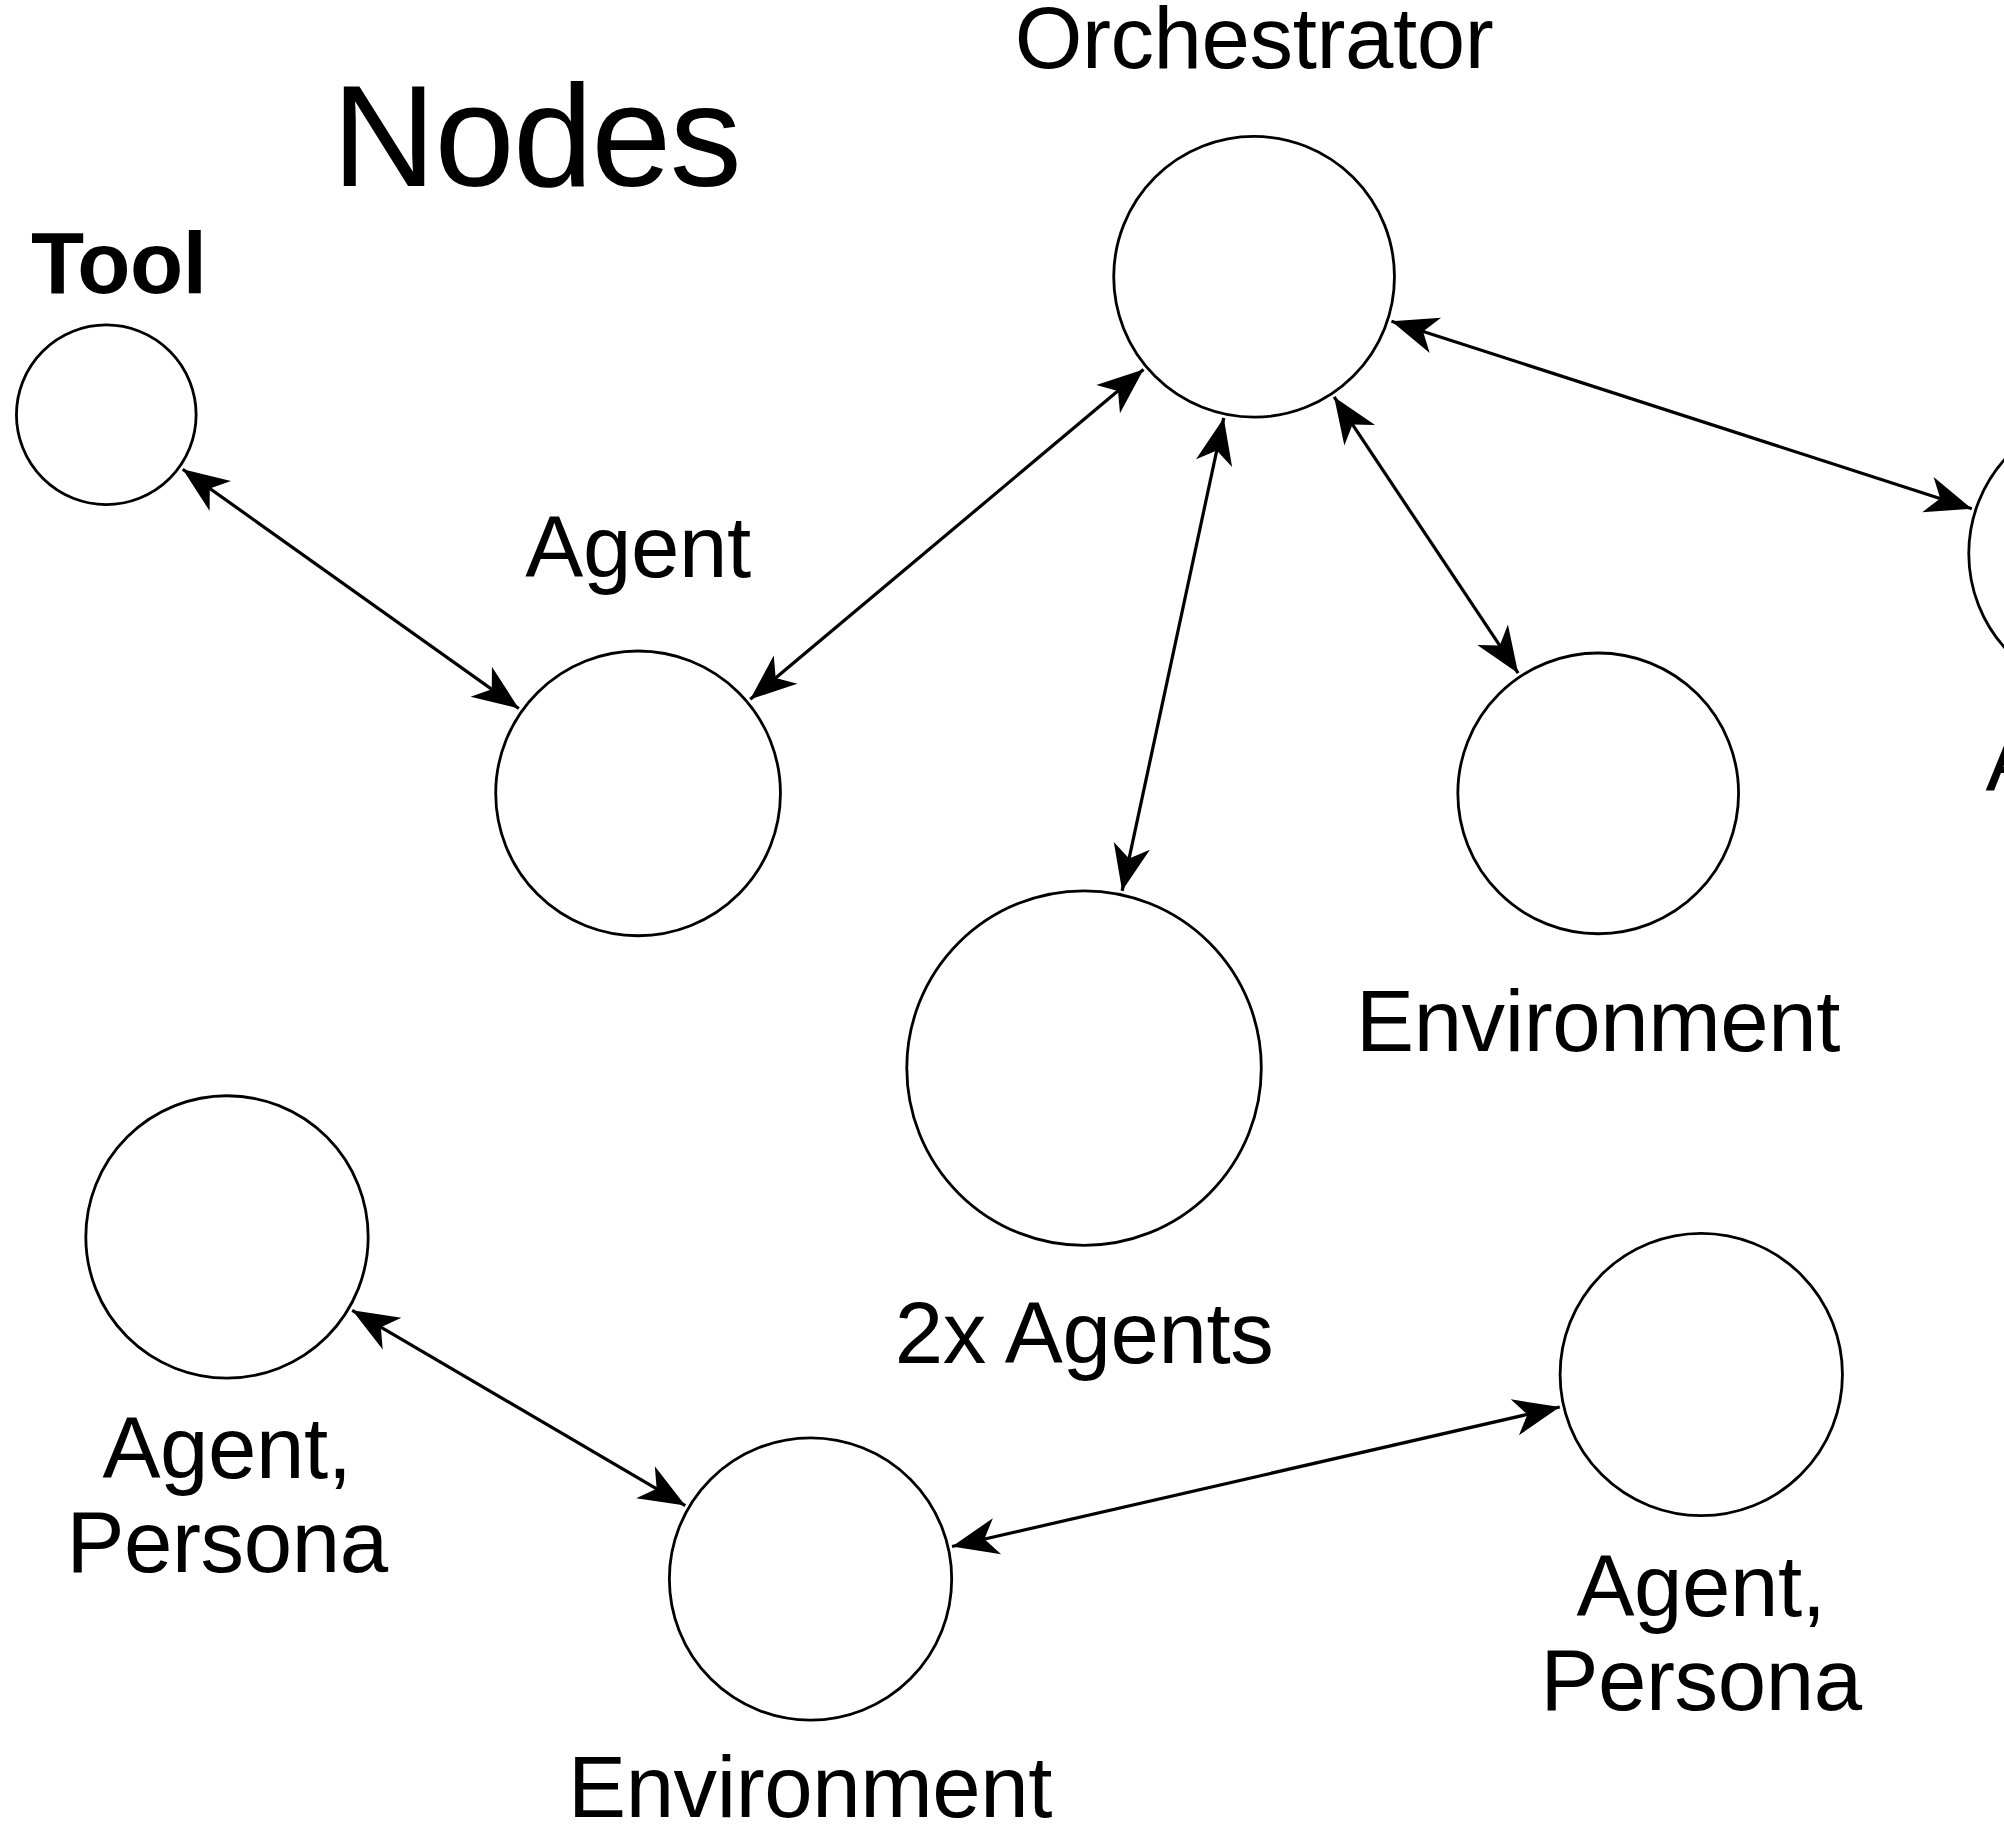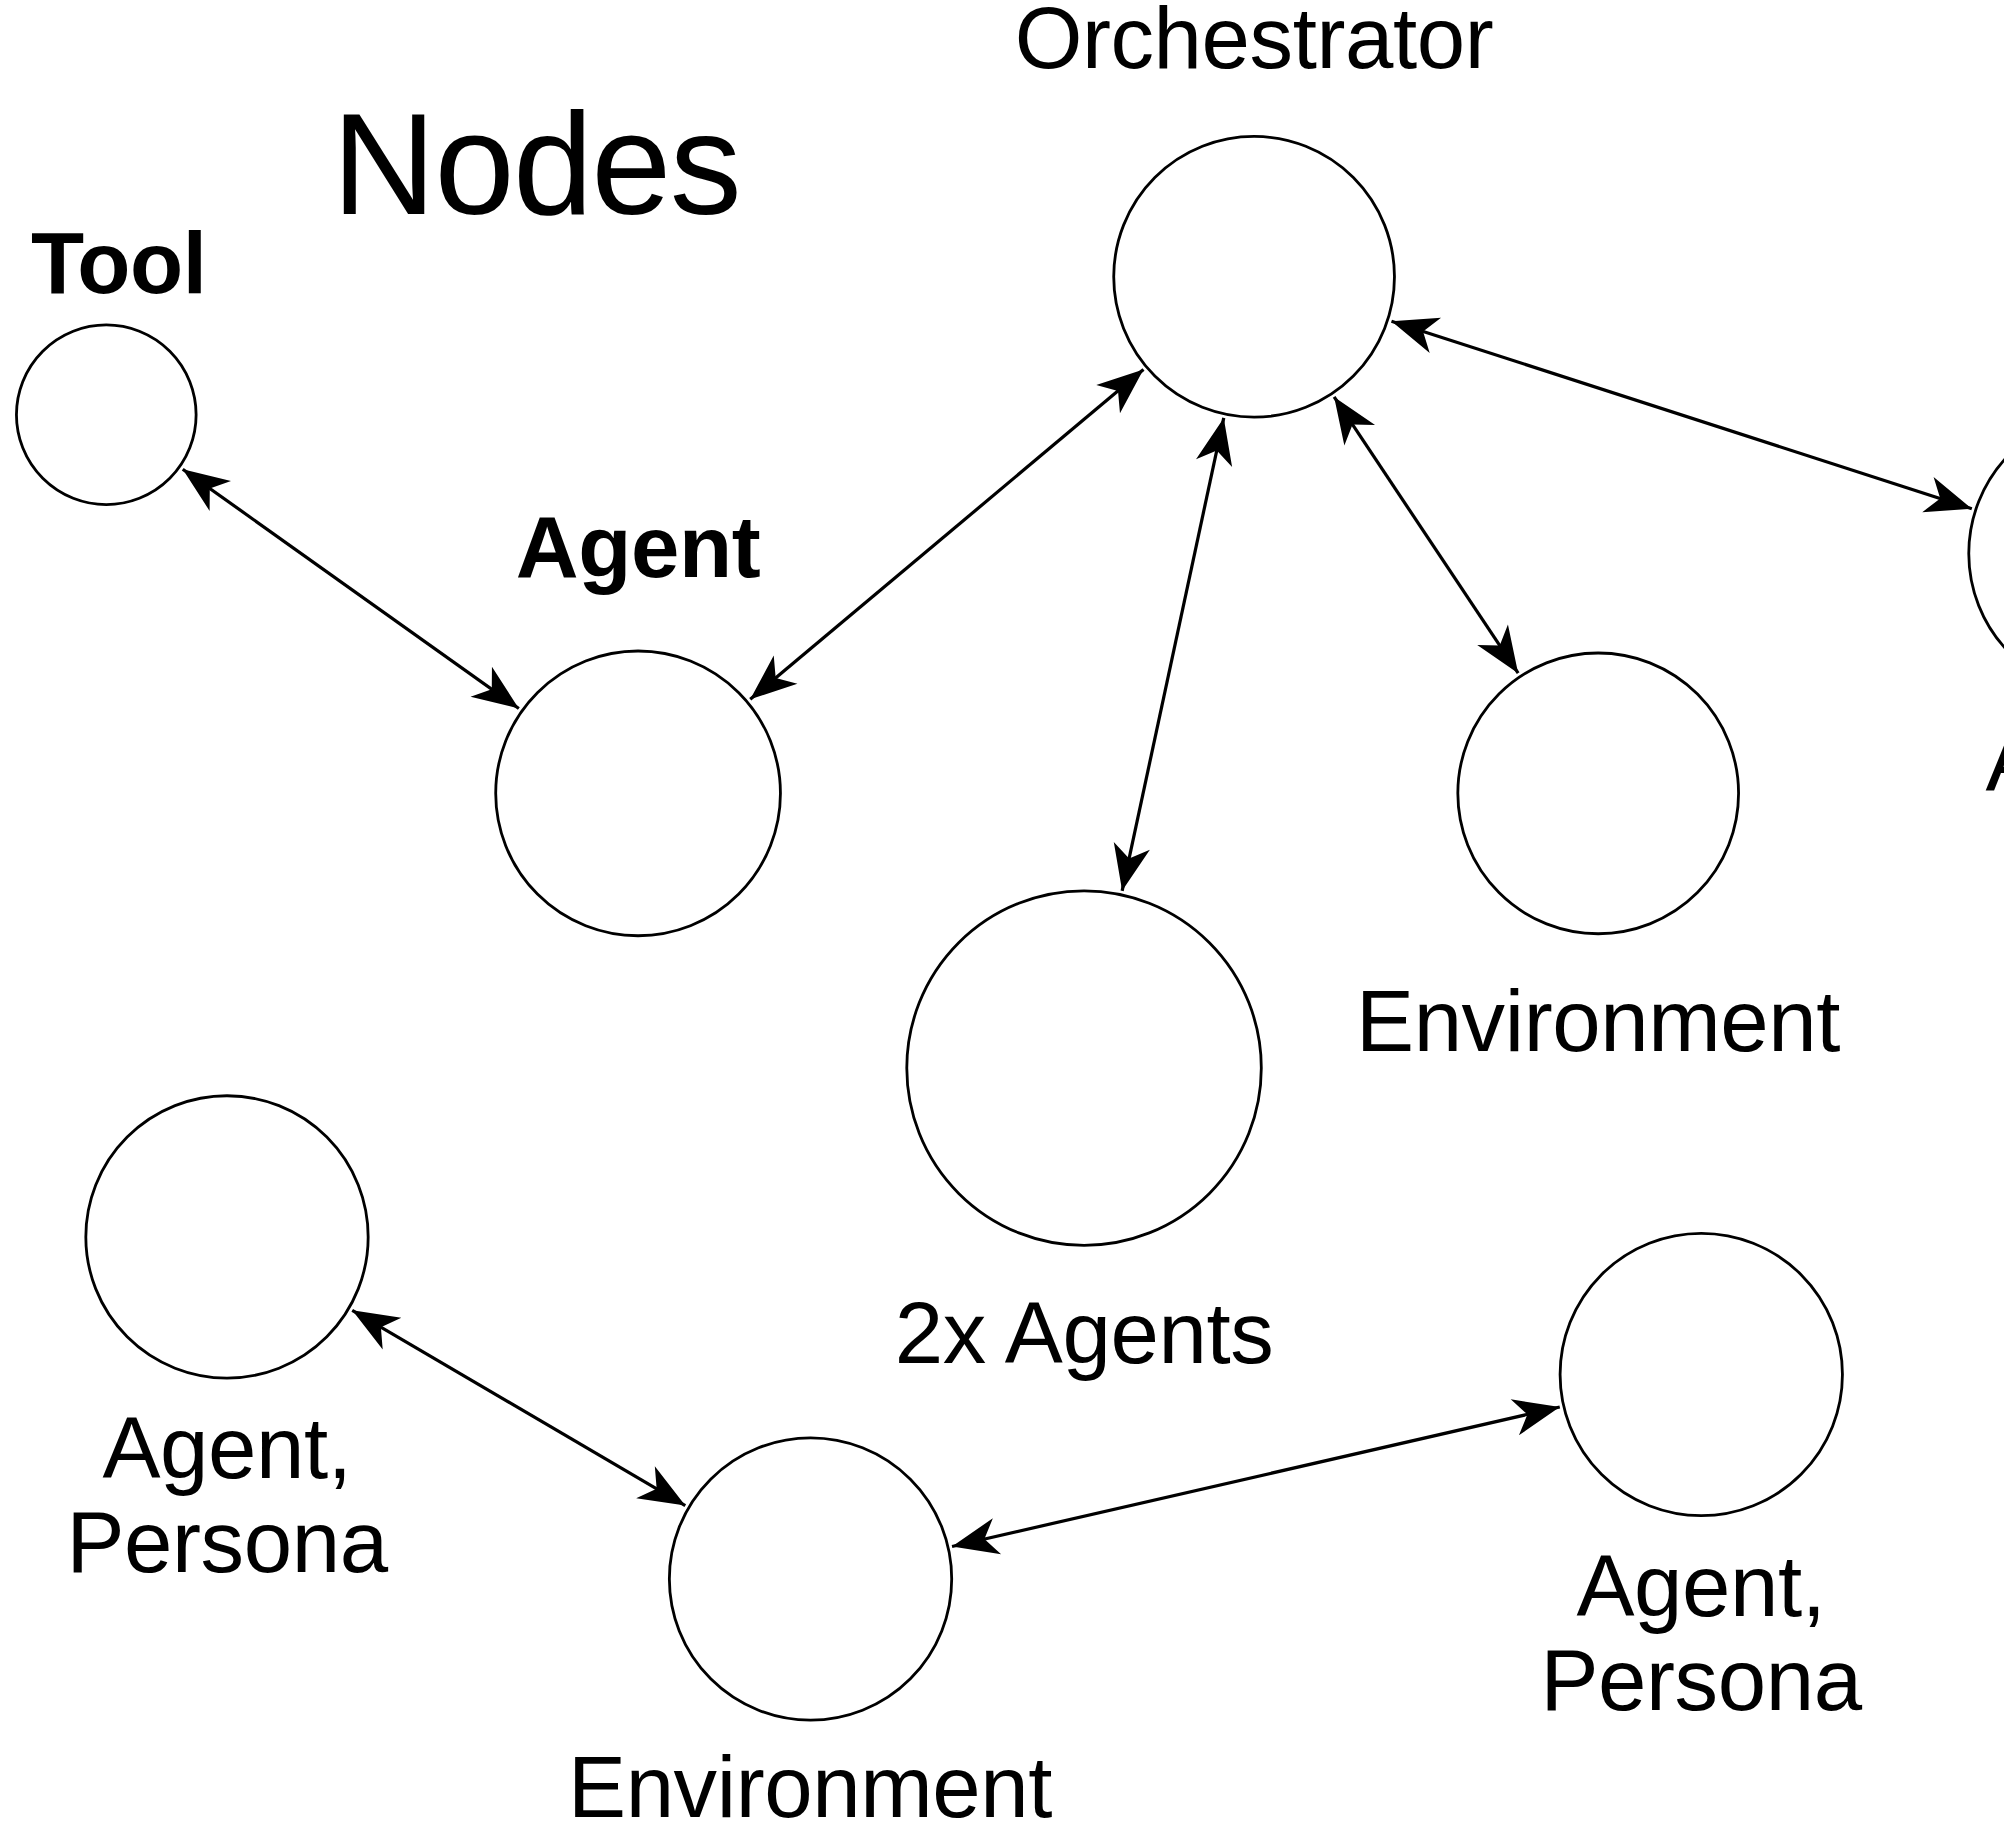--- a/index.html
+++ b/index.html
@@ -52,21 +52,20 @@
     transform: translateX(-50%);
     text-align: center;
   }
   .lbl.left {
     text-align: left;
   }
   #title-nodes {
     font-size: 144px;
     font-weight: 400;
     letter-spacing: -1.6px;
-    margin-top: 28px;
   }
   .node-label {
     font-size: 87px;
     font-weight: 400;
   }
 </style>
 </head>
 <body>
 
 <div id="canvas">
@@ -121,21 +120,21 @@
         <circle cx="2021" cy="3937" r="352" class="node-circle"></circle>
         <circle cx="4242" cy="3427" r="352" class="node-circle"></circle>
         <circle cx="5900" cy="3080" r="610" class="node-circle"></circle>
       </g>
   </svg>
 
   <div id="title-nodes" class="lbl left" style="left:332px; top:59px;">Nodes</div>
 
   <div id="labels-layer">
       <div class="lbl node-label left" style="left: 31px; top: 216px; font-weight: bold;"><div>Tool</div></div>
-      <div class="lbl node-label center" style="left: 638px; top: 500px; font-weight: bold;"><div>Agent</div></div>
+      <div class="lbl node-label center" style="left: 638px; top: 500px;"><div>Agent</div></div>
       <div class="lbl node-label center" style="left: 1254px; top: -8.8px;"><div>Orchestrator</div></div>
       <div class="lbl node-label center" style="left: 1598px; top: 974px;"><div>Environment</div></div>
       <div class="lbl node-label center" style="left: 2110px; top: 714px;"><div>Agent,</div><div>Tool</div></div>
       <div class="lbl node-label center" style="left: 1084px; top: 1286px;"><div>2x Agents</div></div>
       <div class="lbl node-label center" style="left: 227px; top: 1401px;"><div>Agent,</div><div>Persona</div></div>
       <div class="lbl node-label center" style="left: 810px; top: 1740px;"><div>Environment</div></div>
       <div class="lbl node-label center" style="left: 1701px; top: 1539px;"><div>Agent,</div><div>Persona</div></div>
     </div>
 
 </div>

